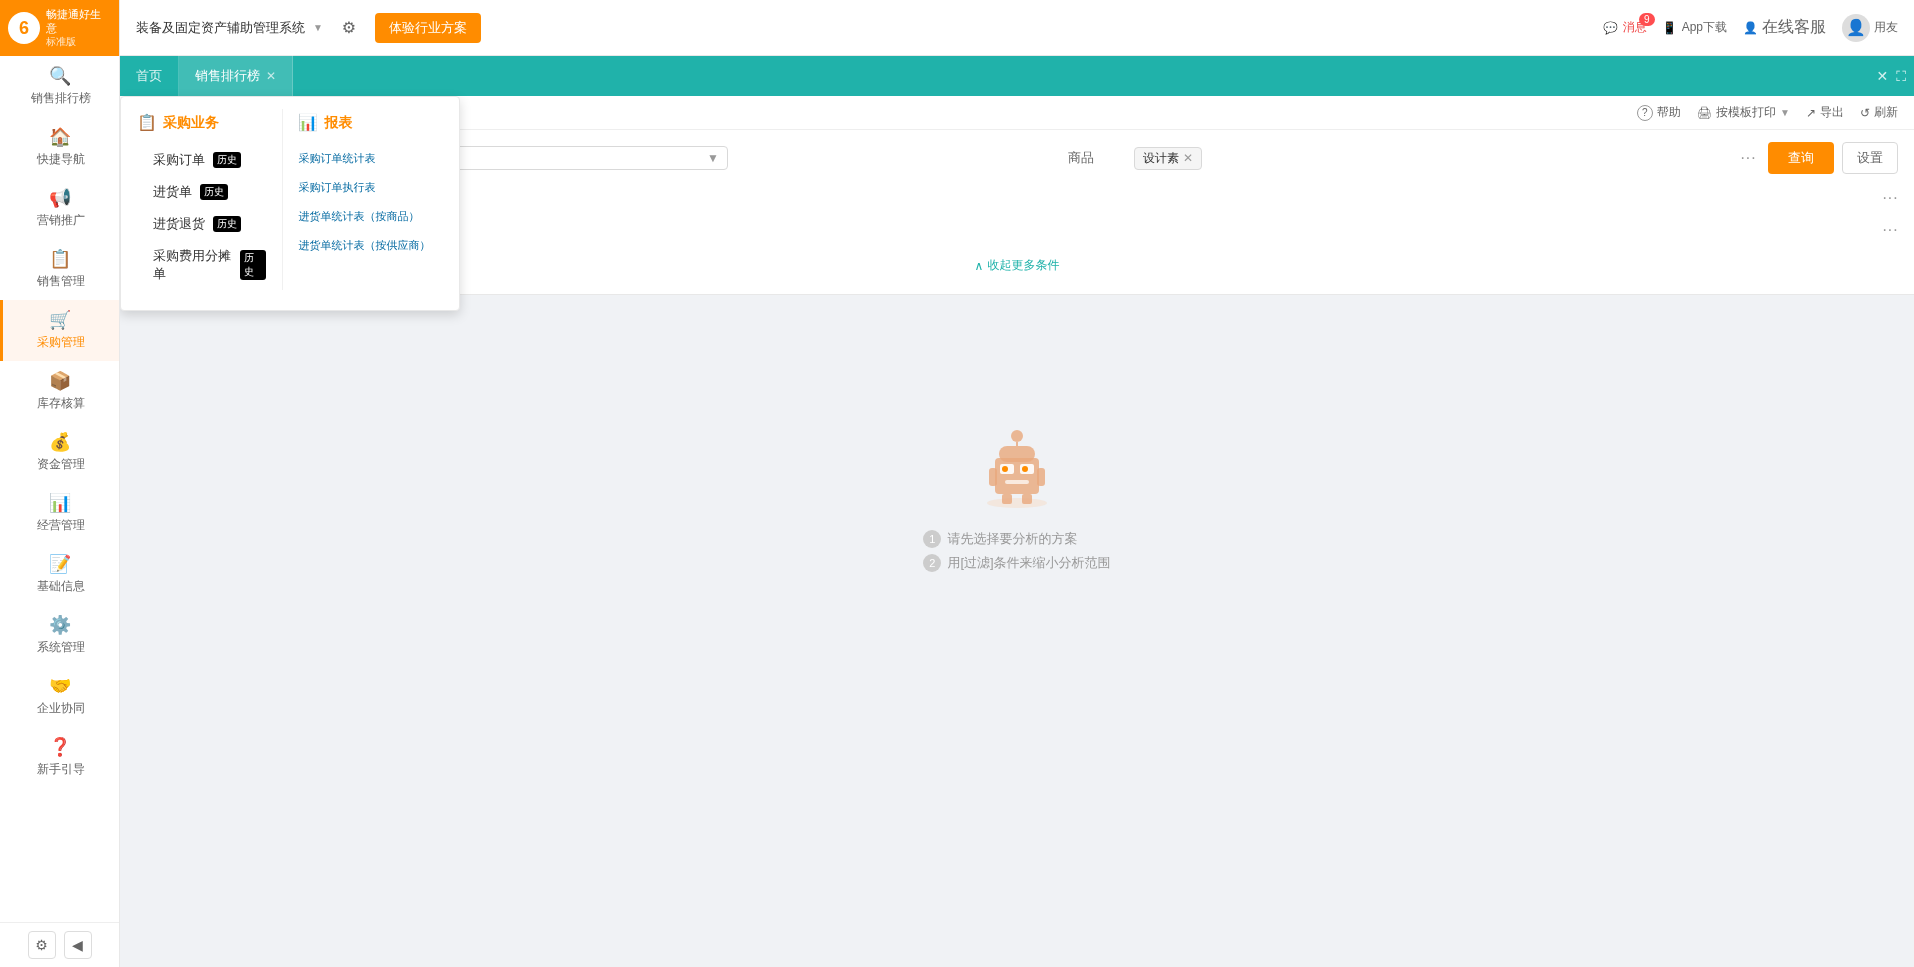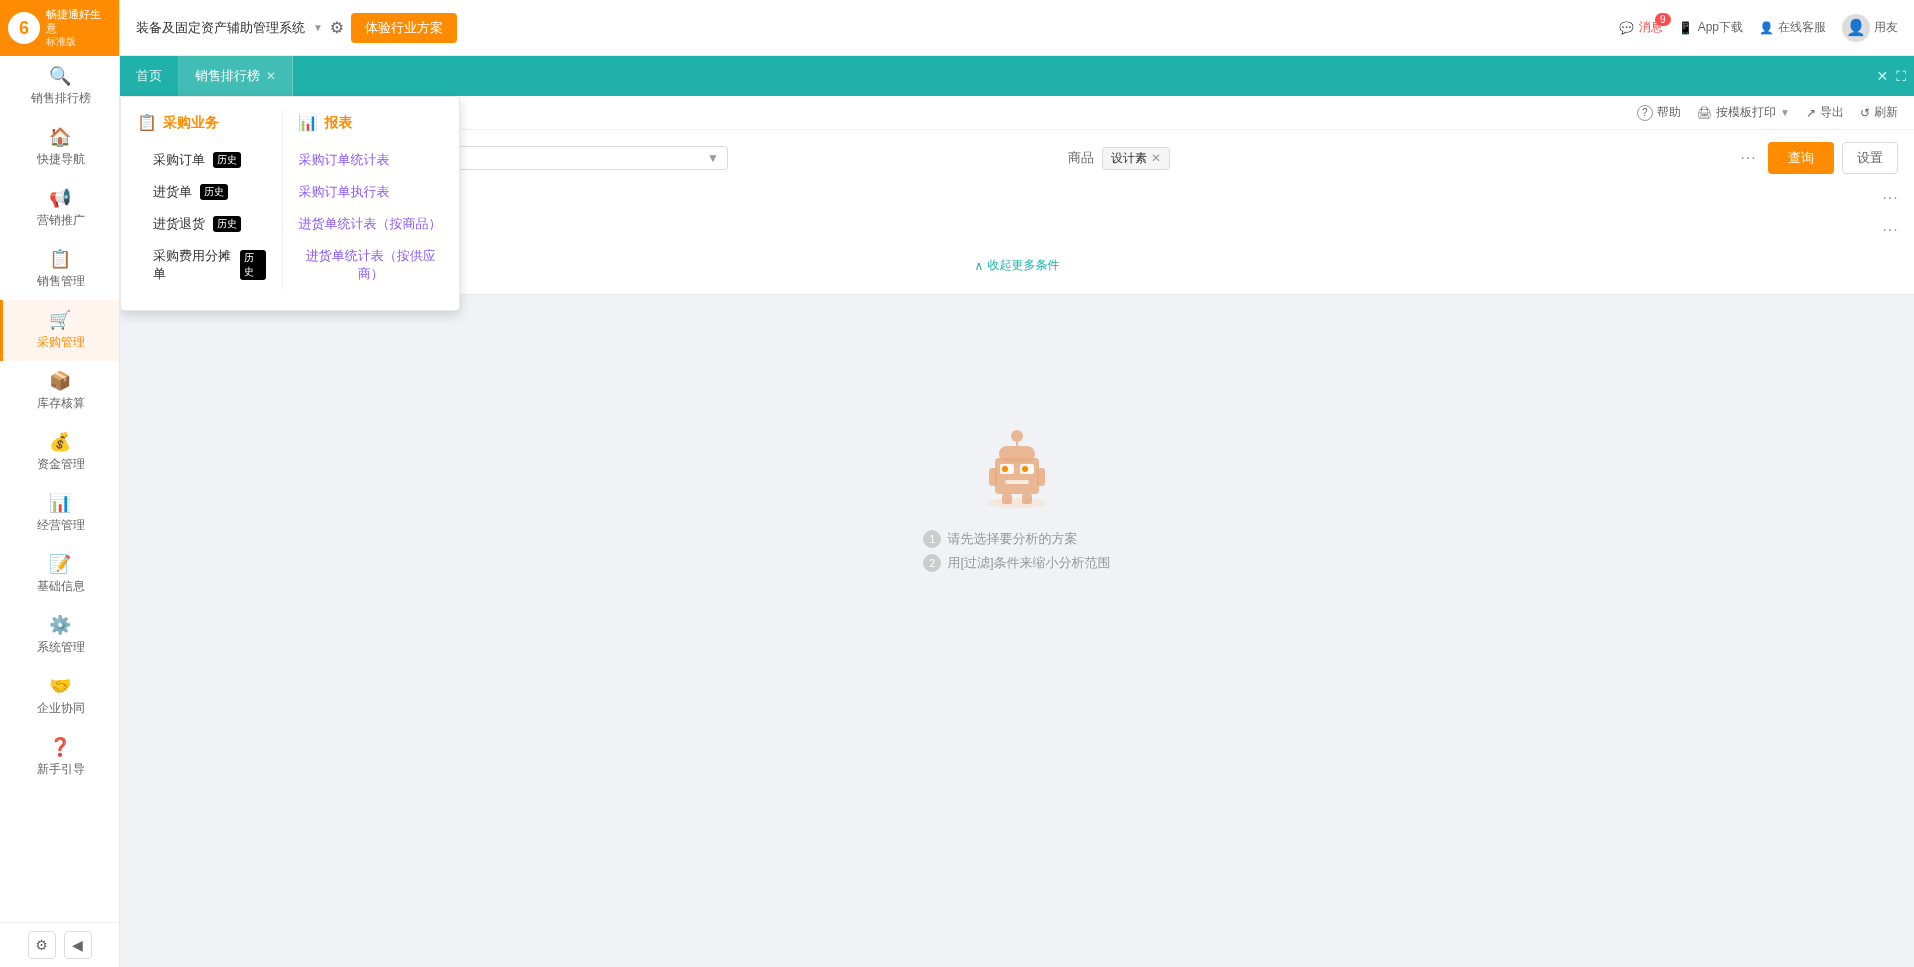--- a/index.html
+++ b/index.html
@@ -99,20 +99,21 @@
     }
 
     
     .topbar {
       height: 56px;
       background: #fff;
       border-bottom: 1px solid #e8e8e8;
       display: flex;
       align-items: center;
       padding: 0 16px;
+      gap: 12px;
     }
     .topbar-dropdown {
       display: flex;
       align-items: center;
       gap: 4px;
       cursor: pointer;
     }
     .topbar-gear {
       width: 28px;
       height: 28px;
@@ -252,20 +253,21 @@
       font-size: 12px;
       color: #333;
       min-width: 120px;
     }
     .filter-control .arrow { color: #999; margin-left: auto; }
     .filter-tags {
       display: flex;
       align-items: center;
       gap: 6px;
       flex-wrap: wrap;
+      margin-left: 32px;
     }
     .filter-tag {
       background: #f5f5f5;
       border: 1px solid #d9d9d9;
       border-radius: 4px;
       padding: 2px 8px;
       font-size: 12px;
       color: #333;
       display: flex;
       align-items: center;
@@ -369,23 +371,22 @@
       color: #fff;
       font-size: 10px;
       padding: 1px 4px;
       border-radius: 3px;
     }
     .dropdown-right-item {
       display: flex;
       align-items: center;
       padding: 7px 0;
       cursor: pointer;
-      color: #8b5cf6;
-      font-size: 13px;
-      text-align: center;
+      color: #0369a1;
+      font-size: 11px;
     }
 
     
     .empty-state {
       display: flex;
       flex-direction: column;
       align-items: center;
       justify-content: center;
       height: 400px;
       gap: 12px;
@@ -509,21 +510,21 @@
         <span>💬</span>
         <span style="font-size:12px;color:#ef4444;">消息</span>
         <span class="badge">9</span>
       </div>
       <div class="topbar-right-item">
         <span>📱</span>
         <span style="font-size:12px;color:#666;">App下载</span>
       </div>
       <div class="topbar-right-item">
         <span>👤</span>
-        <span style="font-size:12px;color:#666;text-align:right;">在线客服</span>
+        <span style="font-size:16px;color:#666;text-align:right;">在线客服</span>
       </div>
       <div class="topbar-right-item">
         <div class="avatar">
           <span style="font-size:16px;">👤</span>
         </div>
         <span style="font-size:12px;color:#666;">用友</span>
       </div>
     </div>
   </div>
 

